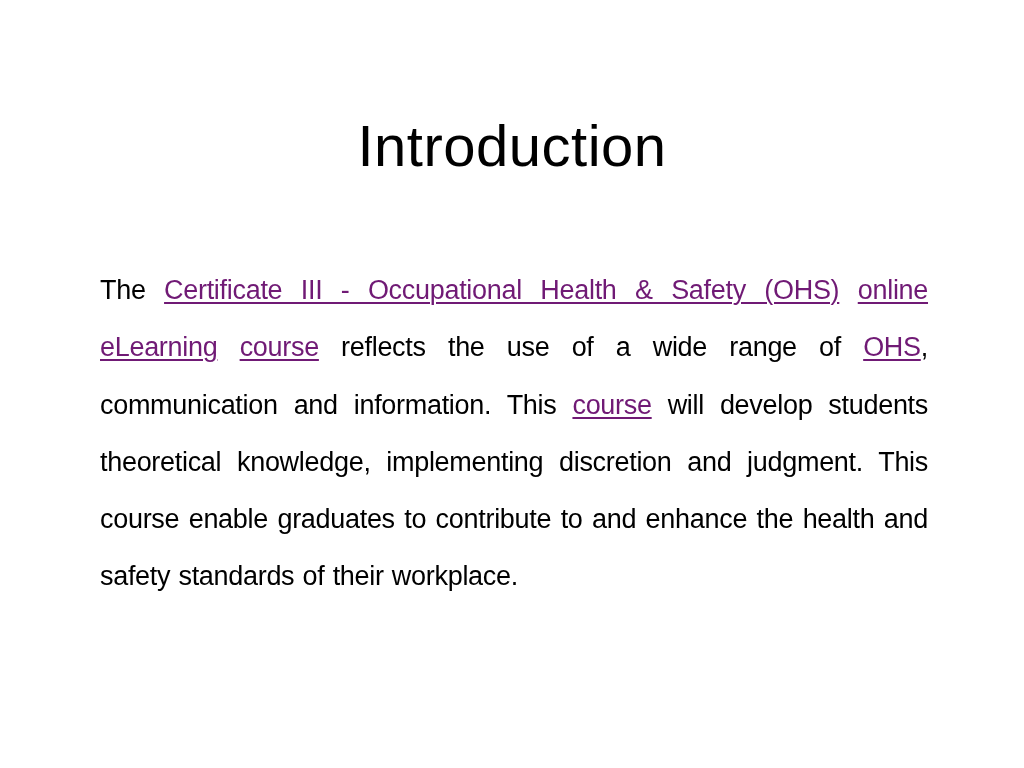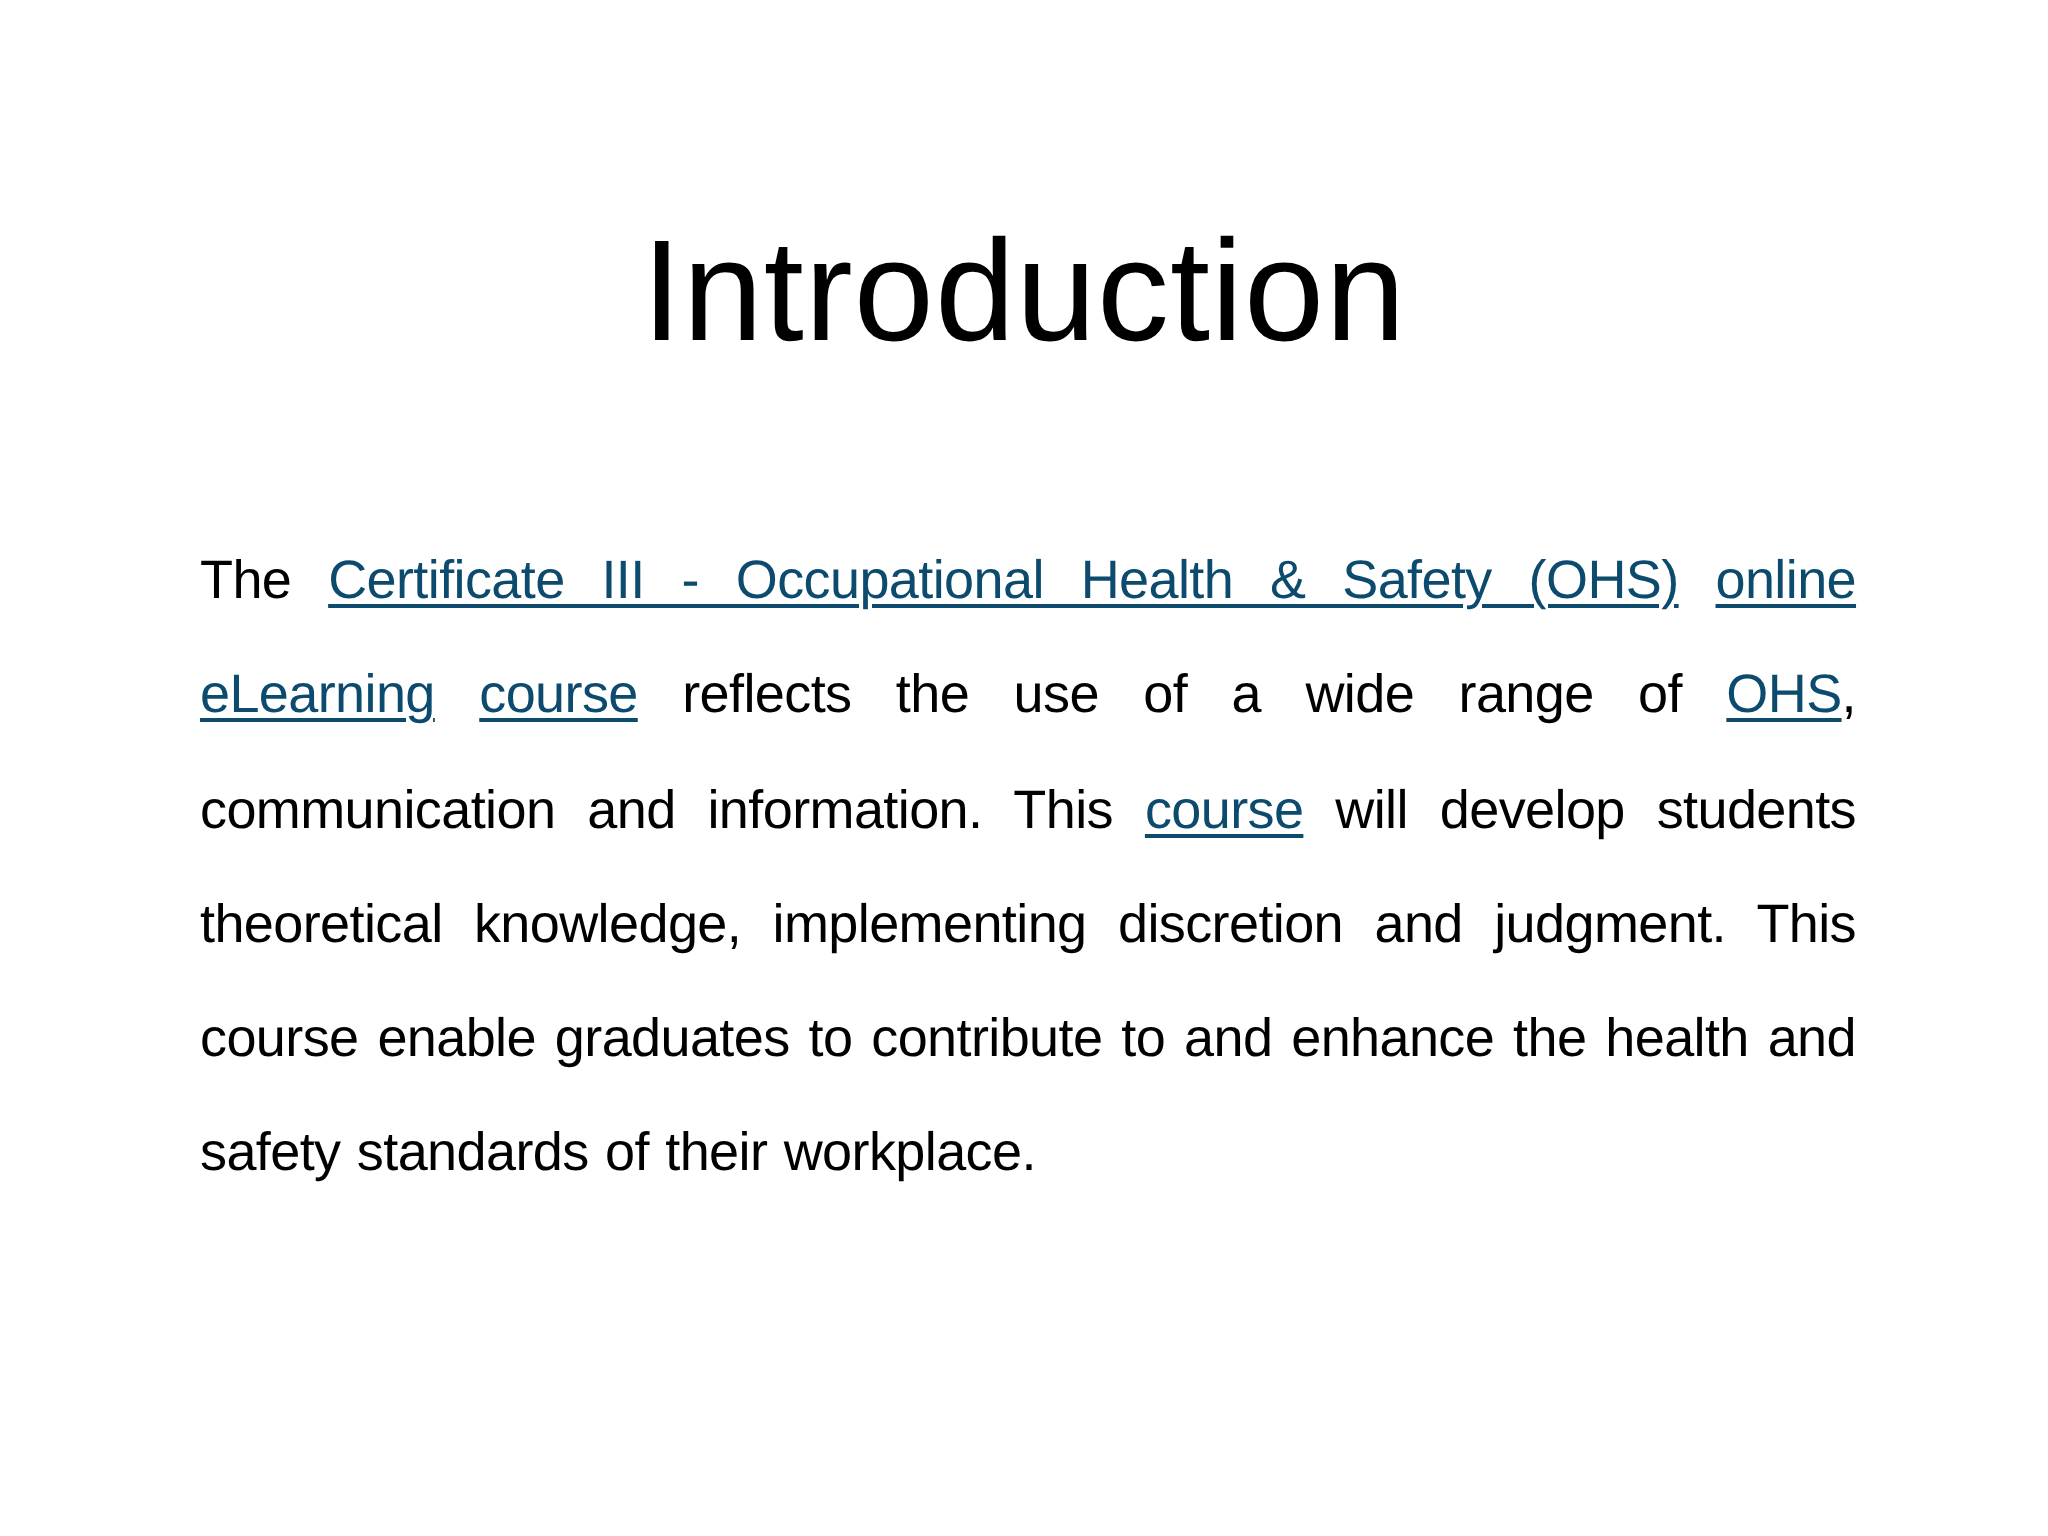--- a/index.html
+++ b/index.html
@@ -14,40 +14,40 @@
       overflow: hidden;
       font-family: "Liberation Sans", "DejaVu Sans", sans-serif;
       color: #000000;
     }
     .slide-title {
       position: absolute;
       left: 0;
       top: 106px;
       width: 1024px;
       text-align: center;
-      font-size: 72px;
+      font-size: 58px;
       line-height: 80px;
       font-weight: normal;
       letter-spacing: 0.5px;
       margin: 0;
     }
     .slide-body {
       position: absolute;
       left: 100px;
       top: 262px;
       width: 828px;
       font-size: 27px;
       line-height: 57.3px;
       text-align: justify;
       margin: 0;
       letter-spacing: -0.3px;
       word-spacing: 1px;
     }
     .slide-body a {
-      color: #0c4a6e;
+      color: #701a75;
       text-decoration: underline;
       text-underline-offset: 3px;
       text-decoration-thickness: 1.5px;
     }
     .last-line-fix { text-align-last: left; }
   </style>
 </head>
 <body>
 
 <h1 class="slide-title">Introduction</h1>

